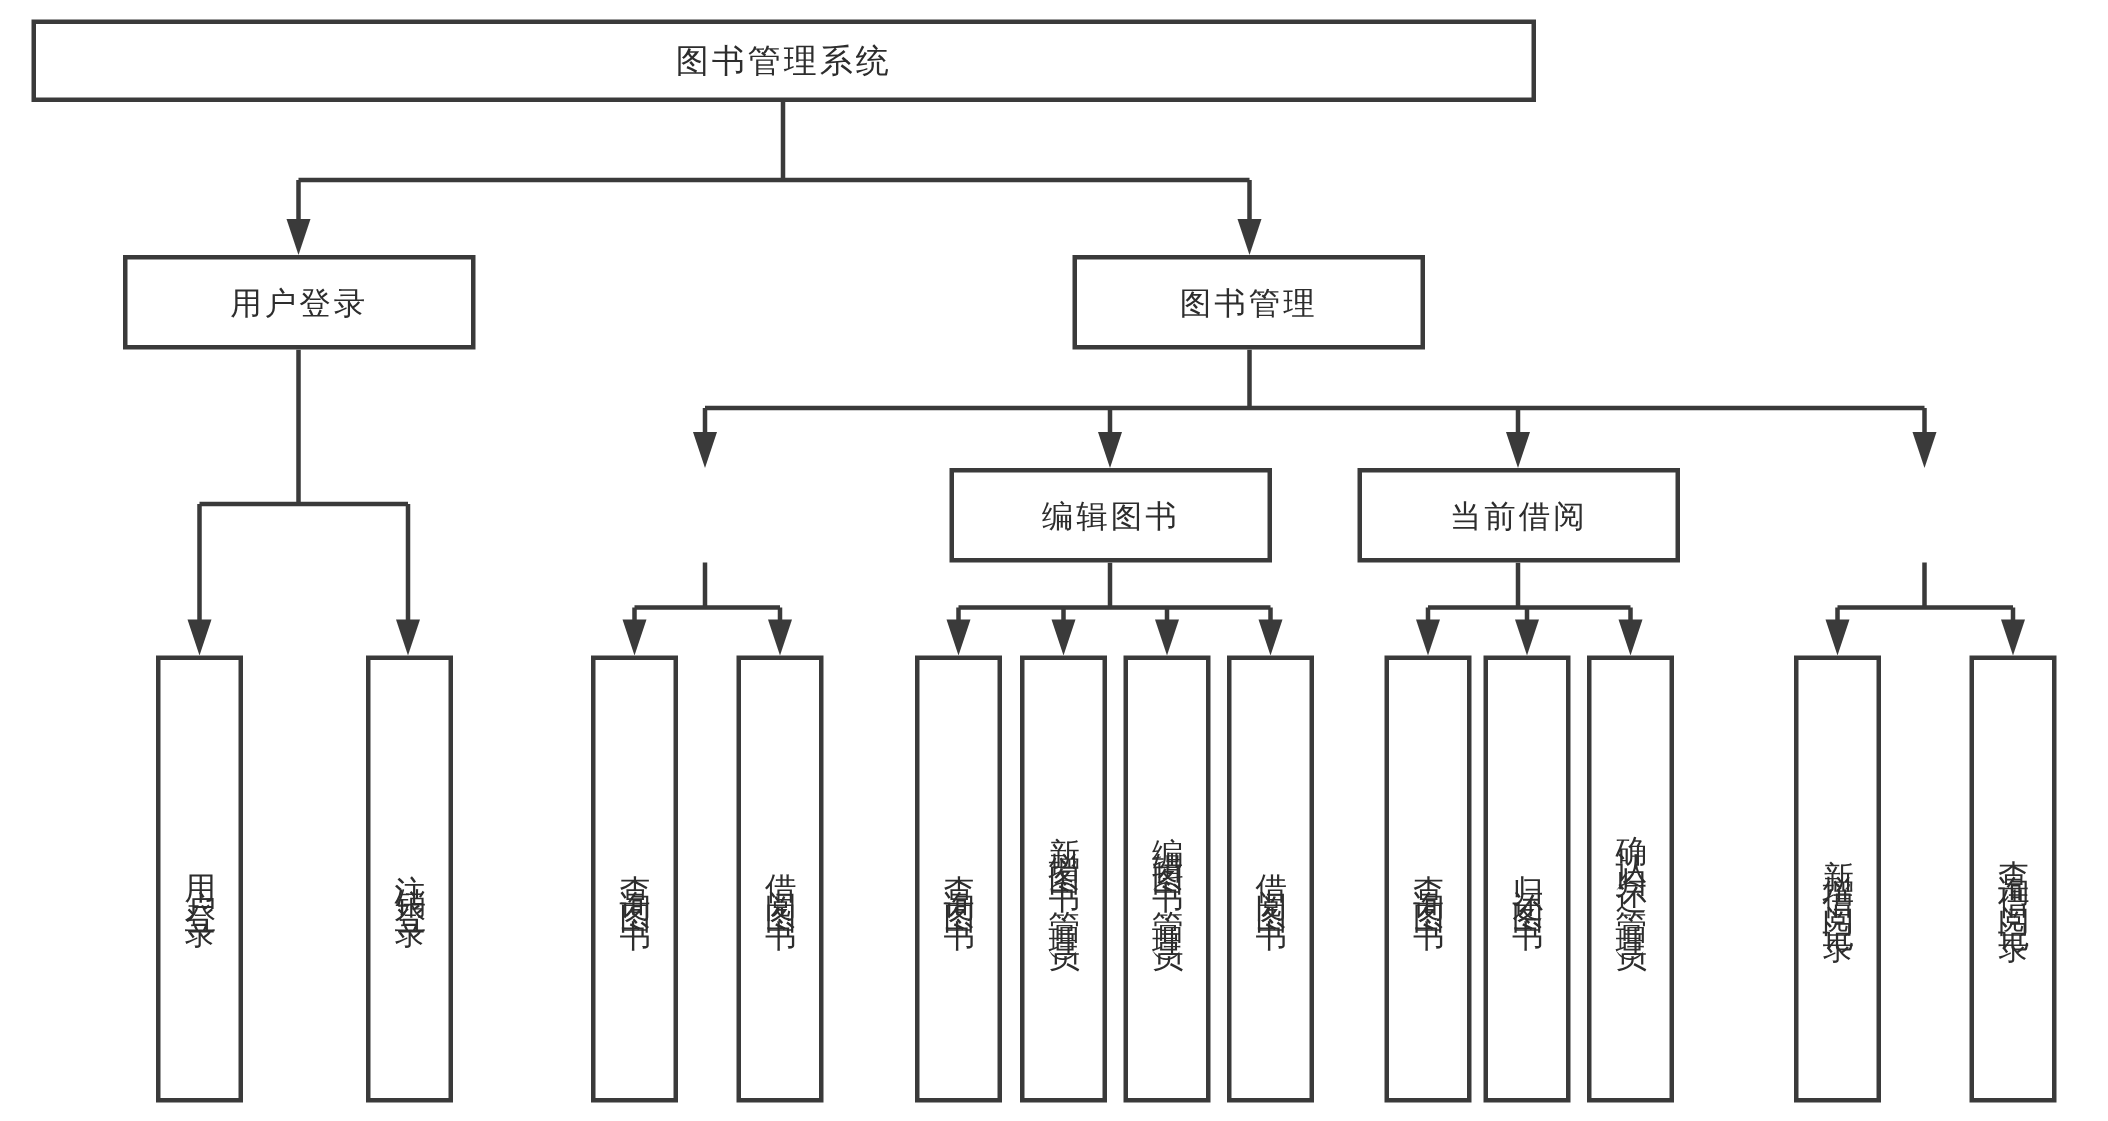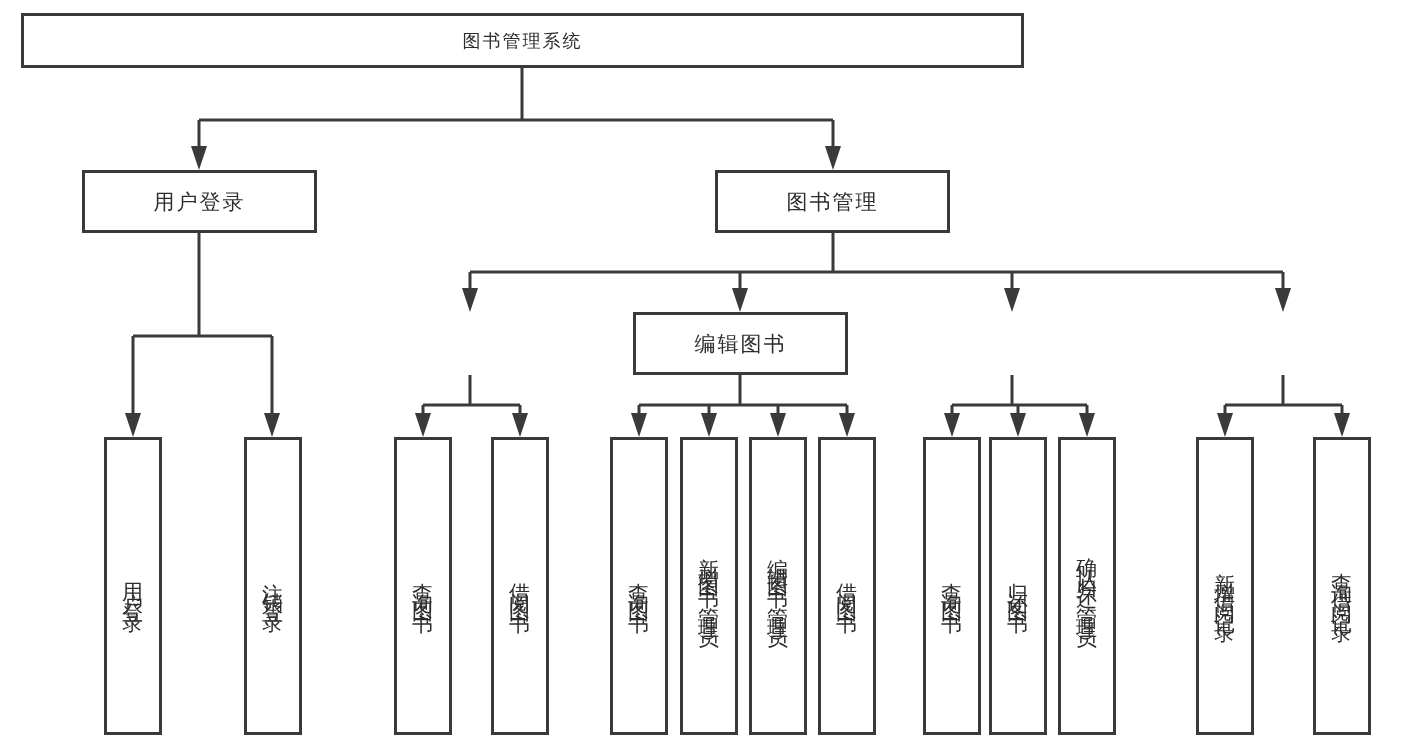--- a/index.html
+++ b/index.html
@@ -5,21 +5,21 @@
   html,body{margin:0;padding:0;}
   body{background:#ffffff;font-family:"Liberation Sans",sans-serif;}
   #canvas{position:relative;width:1405px;height:747px;background:var(--bg,#ffffff);overflow:hidden;}
   #wires{position:absolute;left:0;top:0;z-index:0;}
   #wires path{fill:none;stroke:var(--line,#3a3a3a);stroke-width:3;}
   #wires polygon{fill:var(--line,#3a3a3a);stroke:none;}
   .box{position:absolute;box-sizing:border-box;background:#ffffff;
        border:3px solid var(--line,#3a3a3a);display:flex;align-items:center;justify-content:center;
        color:var(--text,#2d2d2d);z-index:1;}
   .h{font-size:21px;letter-spacing:2px;white-space:nowrap;}
-  .root{font-size:18px;}
+  .root{font-size:22px;}
   .v{writing-mode:vertical-rl;text-orientation:mixed;font-size:21px;letter-spacing:10px;line-height:1;}
   .watermark{position:absolute;right:6px;bottom:3px;font-size:19px;letter-spacing:1px;
              color:var(--watermark,#b3b3b3);z-index:2;white-space:nowrap;}
 </style>
 </head>
 <body>
 
 <div id="canvas">
 
   <svg id="wires" width="1405" height="747" viewBox="0 0 1405 747">
@@ -64,20 +64,21 @@
       <polygon points="1334,413 1350,413 1342,437"></polygon>
     </g>
   </svg>
 
   <div class="box h root" style="left:21px;top:13px;width:1003px;height:55px;">图书管理系统</div>
 
   <div class="box h" style="left:82px;top:170px;width:235px;height:63px;">用户登录</div>
   <div class="box h" style="left:715px;top:170px;width:235px;height:63px;">图书管理</div>
 
   <div class="box h" style="left:633px;top:312px;width:215px;height:63px;">编辑图书</div>
+  <div class="box h" style="left:905px;top:312px;width:215px;height:63px;">当前借阅</div>
 
   <div class="box v" style="left:104px;top:437px;width:58px;height:298px;">用户登录</div>
   <div class="box v" style="left:244px;top:437px;width:58px;height:298px;">注销登录</div>
 
   <div class="box v" style="left:394px;top:437px;width:58px;height:298px;">查询图书</div>
   <div class="box v" style="left:491px;top:437px;width:58px;height:298px;">借阅图书</div>
 
   <div class="box v" style="left:610px;top:437px;width:58px;height:298px;">查询图书</div>
   <div class="box v" style="left:680px;top:437px;width:58px;height:298px;">新增图书（管理员）</div>
   <div class="box v" style="left:749px;top:437px;width:58px;height:298px;">编辑图书（管理员）</div>

